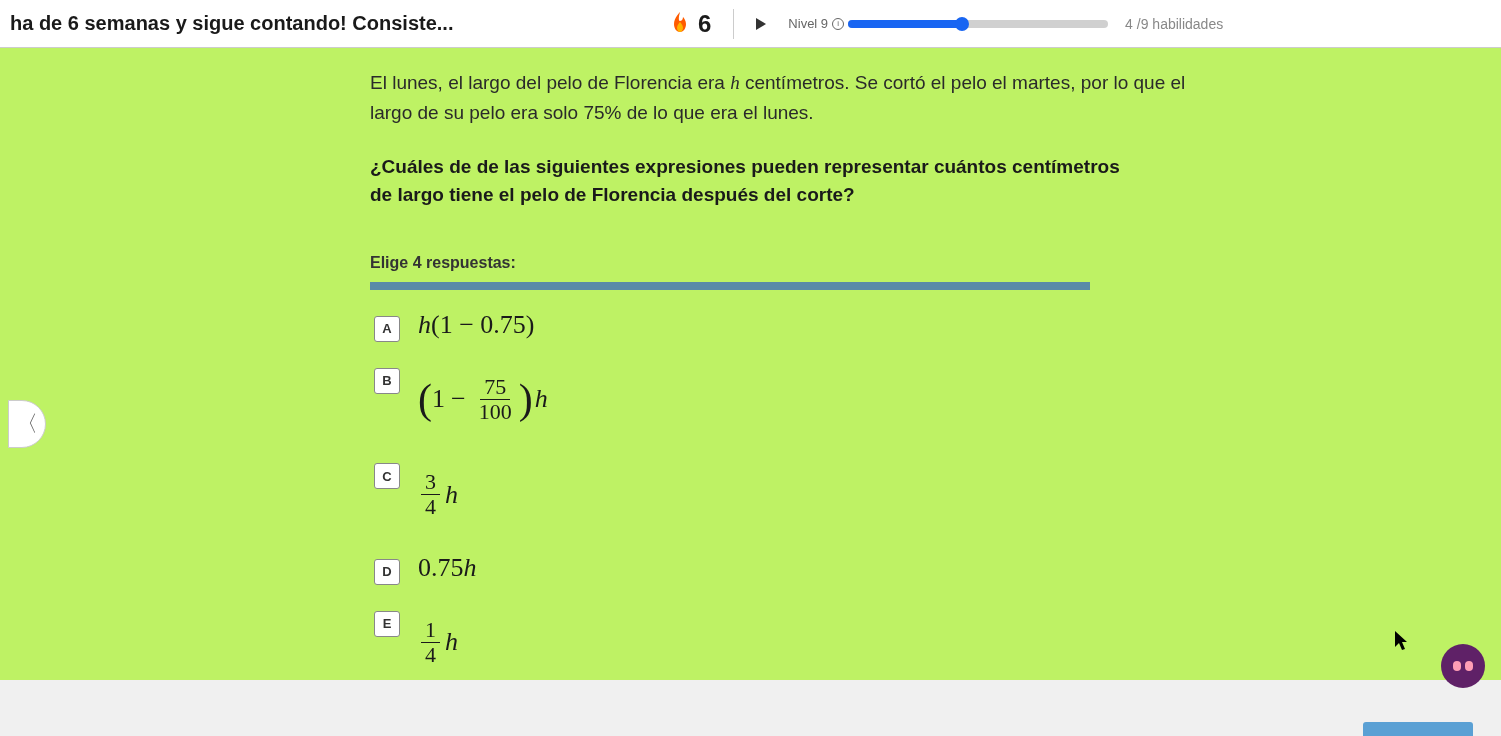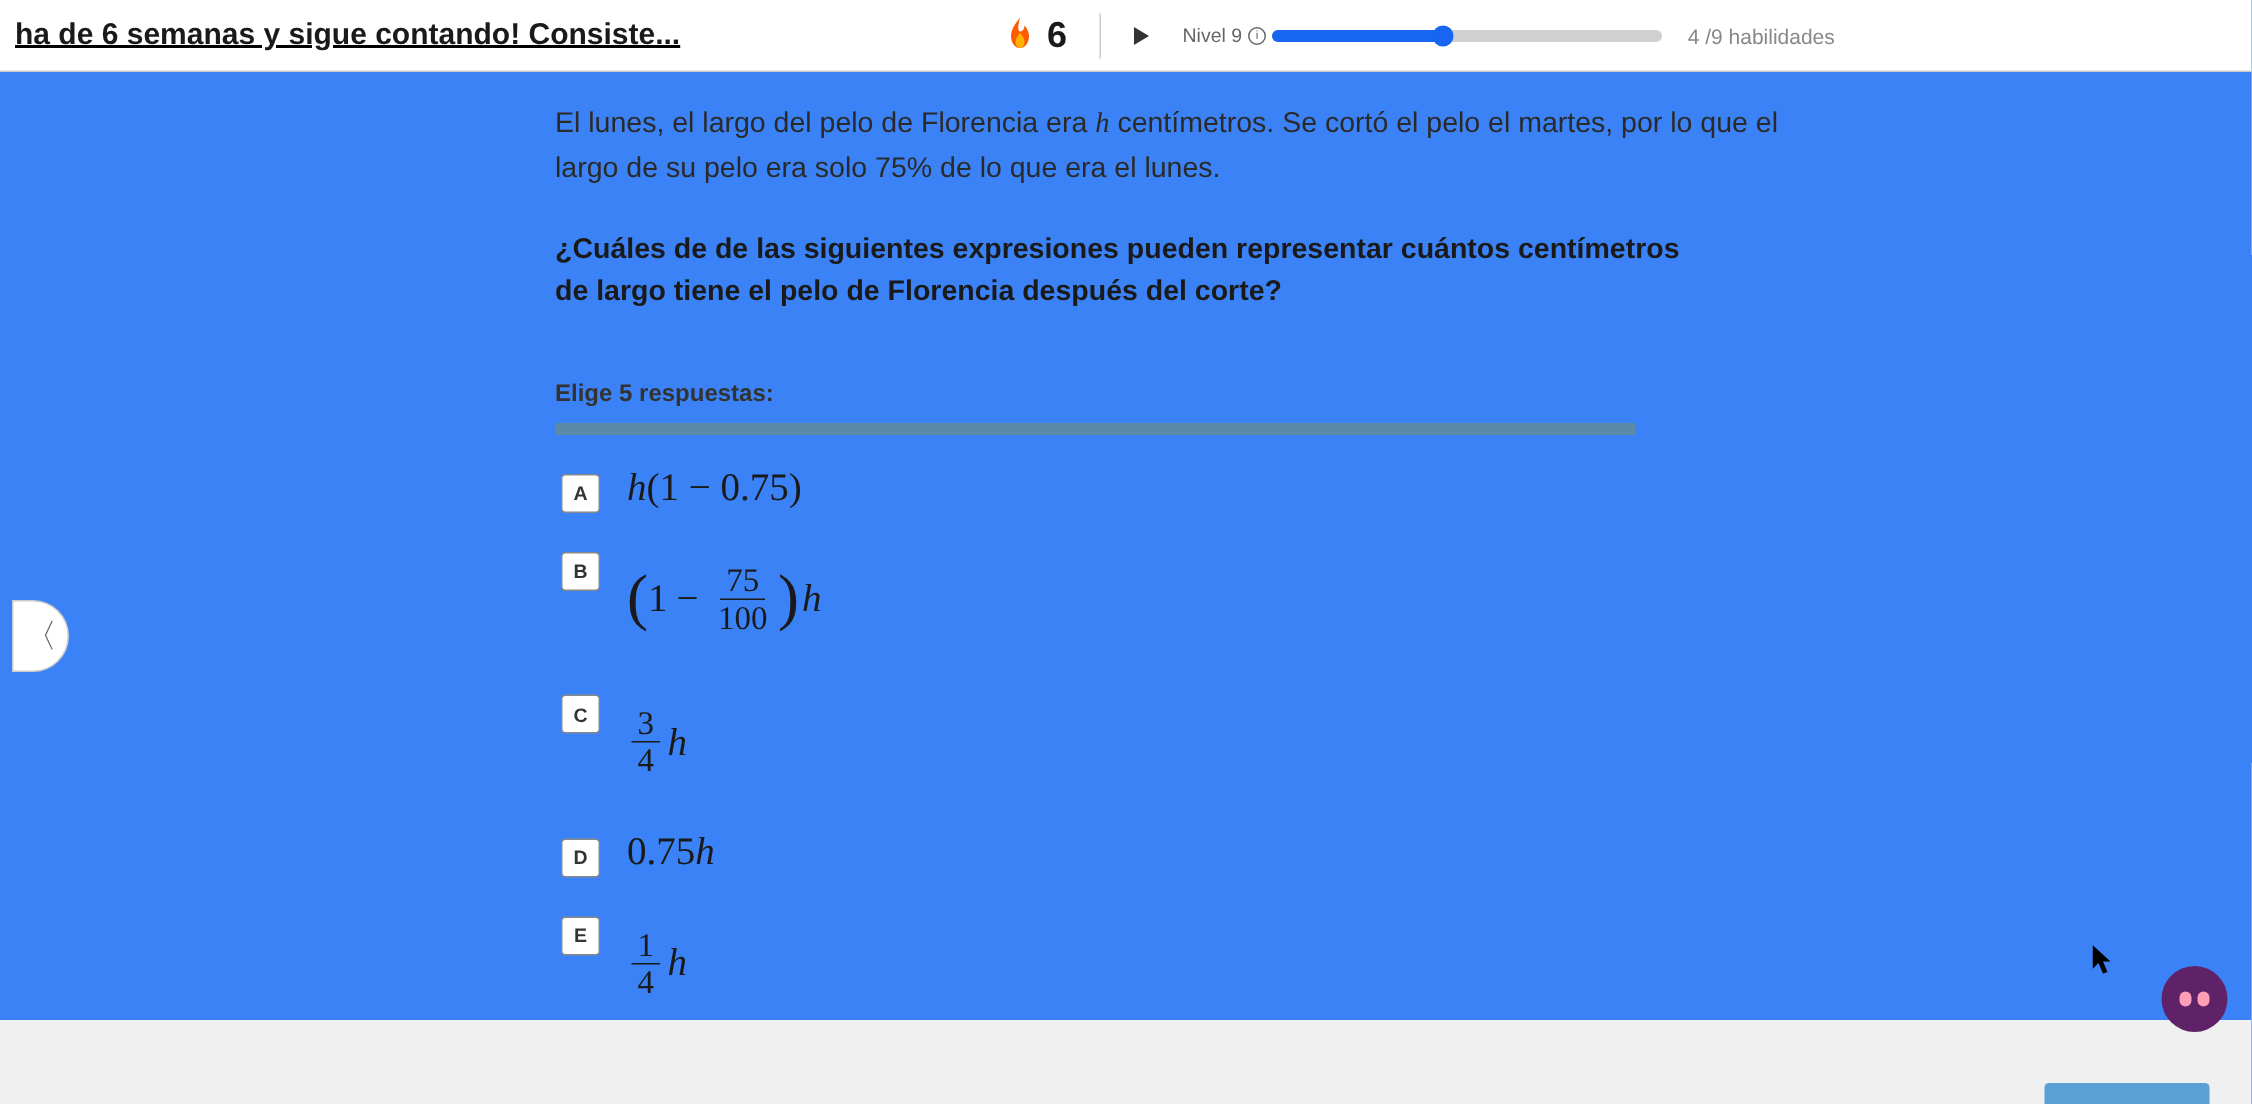--- a/index.html
+++ b/index.html
@@ -16,21 +16,20 @@
       position: relative;
     }
     .top-bar {
       background: #fff;
       height: 48px;
       display: flex;
       align-items: center;
       padding: 16px 10px;
       border-bottom: 1px solid #ccc;
       position: relative;
-      text-decoration: underline;
     }
     .streak-text {
       font-weight: 700;
       font-size: 20px;
       color: #1a1a1a;
       flex: 0 0 auto;
     }
     .streak-section {
       position: absolute;
       left: 670px;
@@ -116,21 +115,21 @@
       height: 14px;
       background: #1865f2;
       border-radius: 50%;
     }
     .skills-text {
       font-size: 14px;
       color: #888;
     }
     .content-area {
       padding: 20px 0 0 370px;
-      background: #3b82f6;
+      background: #bef264;
     }
     .problem-text {
       font-size: 19px;
       color: #2a2a2a;
       line-height: 1.6;
       max-width: 820px;
       margin-bottom: 24px;
     }
     .problem-text .var {
       font-style: italic;
@@ -292,21 +291,21 @@
       </div>
     </div>
   </div>
 </div>
 
 <div class="content-area">
   <div class="problem-text">
     <span>El lunes, el largo del pelo de Florencia era </span><span class="var">h</span><span> centímetros. Se cortó el pelo el martes, por lo que el largo de su pelo era solo </span><span>75%</span><span> de lo que era el lunes.</span>
   </div>
   <div class="question-text">¿Cuáles de de las siguientes expresiones pueden representar cuántos centímetros de largo tiene el pelo de Florencia después del corte?</div>
-  <div class="instruction">Elige 5 respuestas:</div>
+  <div class="instruction">Elige 4 respuestas:</div>
   <div class="separator-bar"></div>
 
   <div class="answer-row">
     <div class="letter-box">A</div>
     <div class="math-expr">
       <span style="font-style:italic;">h</span>(1 − 0.75)
     </div>
   </div>
 
   <div class="answer-row">

